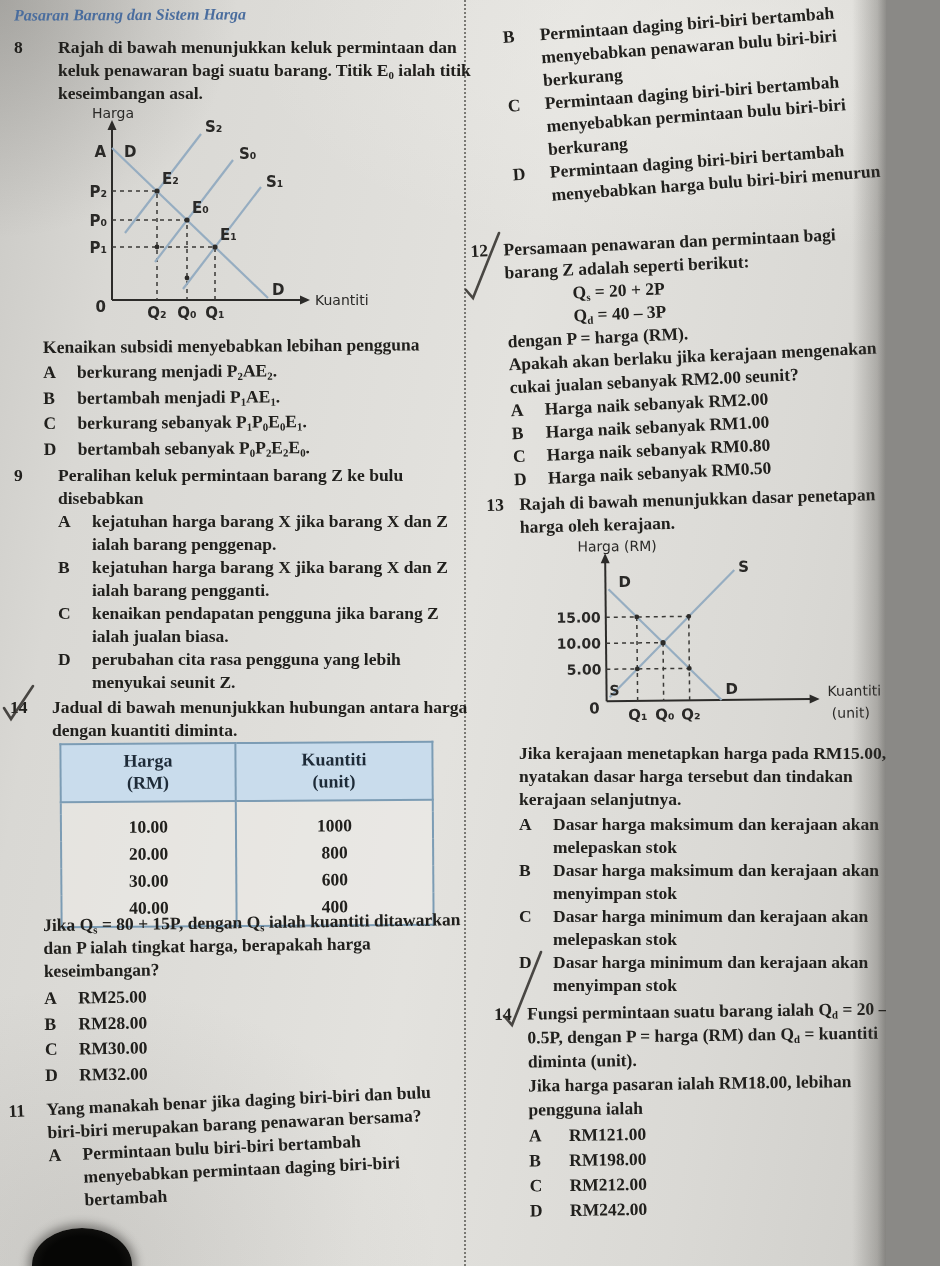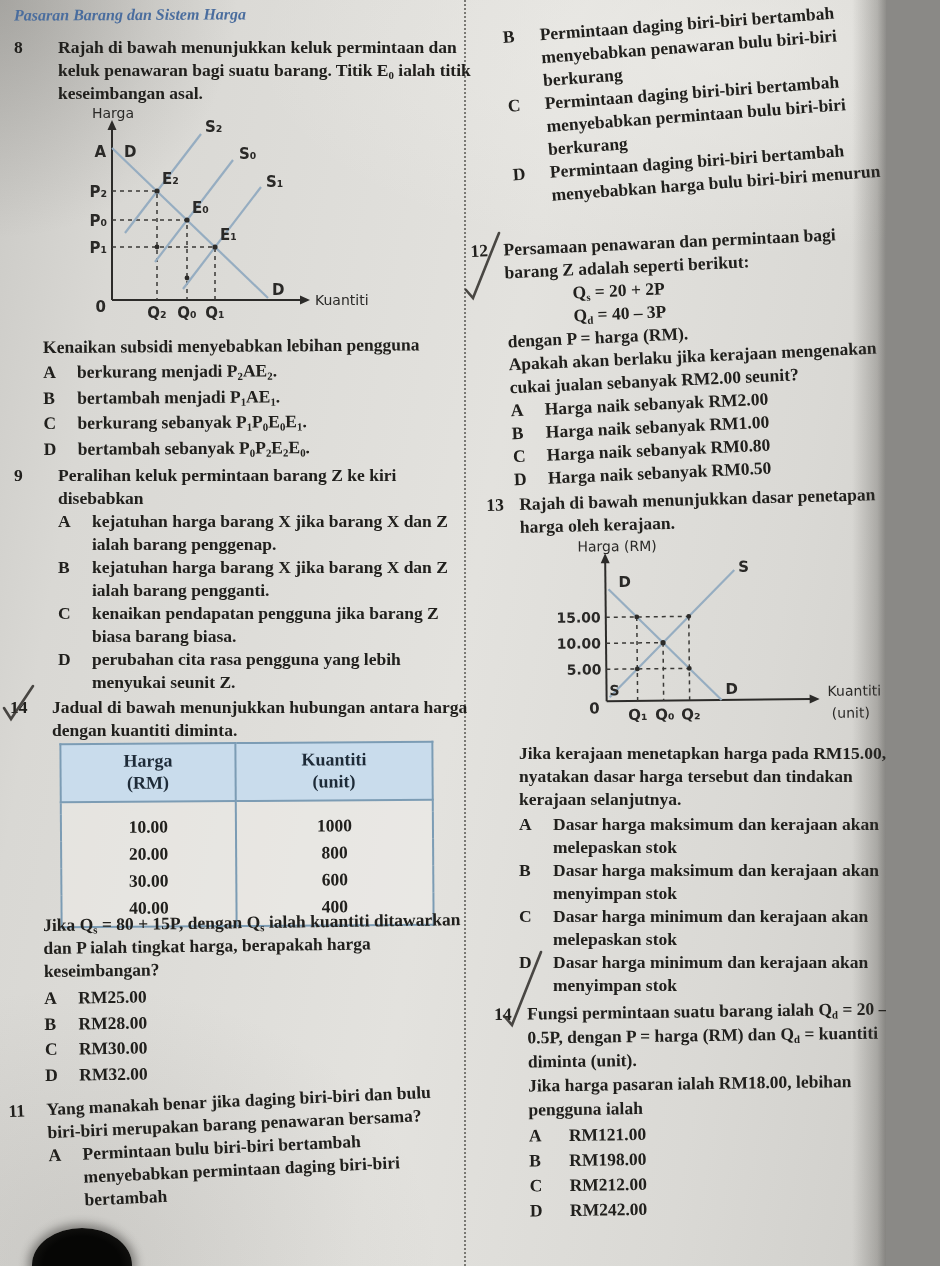--- a/index.html
+++ b/index.html
@@ -129,33 +129,33 @@
       <span class="ot">berkurang sebanyak P<sub>1</sub>P<sub>0</sub>E<sub>0</sub>E<sub>1</sub>.</span>
     </div>
     <div class="opt">
       <span class="ol">D</span>
       <span class="ot">bertambah sebanyak P<sub>0</sub>P<sub>2</sub>E<sub>2</sub>E<sub>0</sub>.</span>
     </div>
   </div>
 
   <section class="q" style="left:14px;top:464px;width:448px;">
     <span class="num">9</span>
-    <div class="body" style="width:420px;">Peralihan keluk permintaan barang Z ke kiri disebabkan</div>
+    <div class="body" style="width:420px;">Peralihan keluk permintaan barang Z ke bulu disebabkan</div>
     <div class="body">
       <div class="opt">
         <span class="ol">A</span>
         <span class="ot" style="max-width:372px;">kejatuhan harga barang X jika barang X dan Z ialah barang penggenap.</span>
       </div>
       <div class="opt">
         <span class="ol">B</span>
         <span class="ot" style="max-width:372px;">kejatuhan harga barang X jika barang X dan Z ialah barang pengganti.</span>
       </div>
       <div class="opt">
         <span class="ol">C</span>
-        <span class="ot" style="max-width:372px;">kenaikan pendapatan pengguna jika barang Z biasa barang biasa.</span>
+        <span class="ot" style="max-width:372px;">kenaikan pendapatan pengguna jika barang Z ialah jualan biasa.</span>
       </div>
       <div class="opt">
         <span class="ol">D</span>
         <span class="ot" style="max-width:372px;">perubahan cita rasa pengguna yang lebih menyukai seunit Z.</span>
       </div>
     </div>
   </section>
 
   <section class="q" style="left:8px;top:696px;width:454px;">
     <span class="num" style="left:2px;">14</span>

